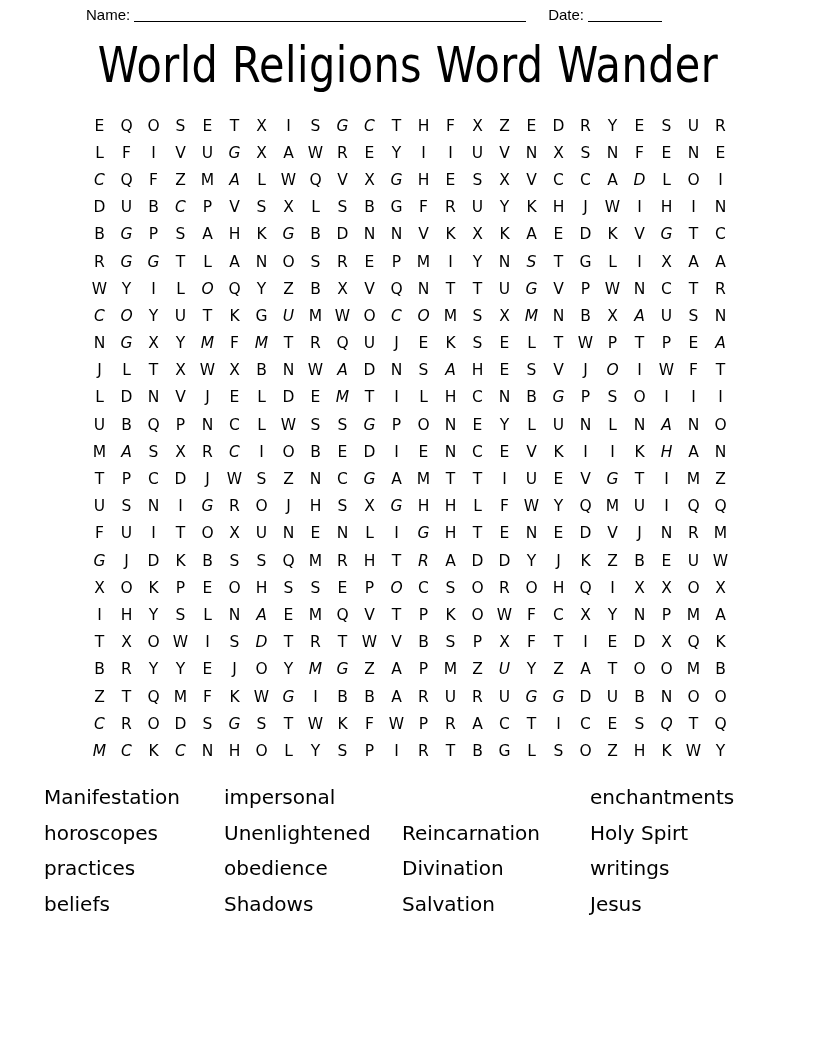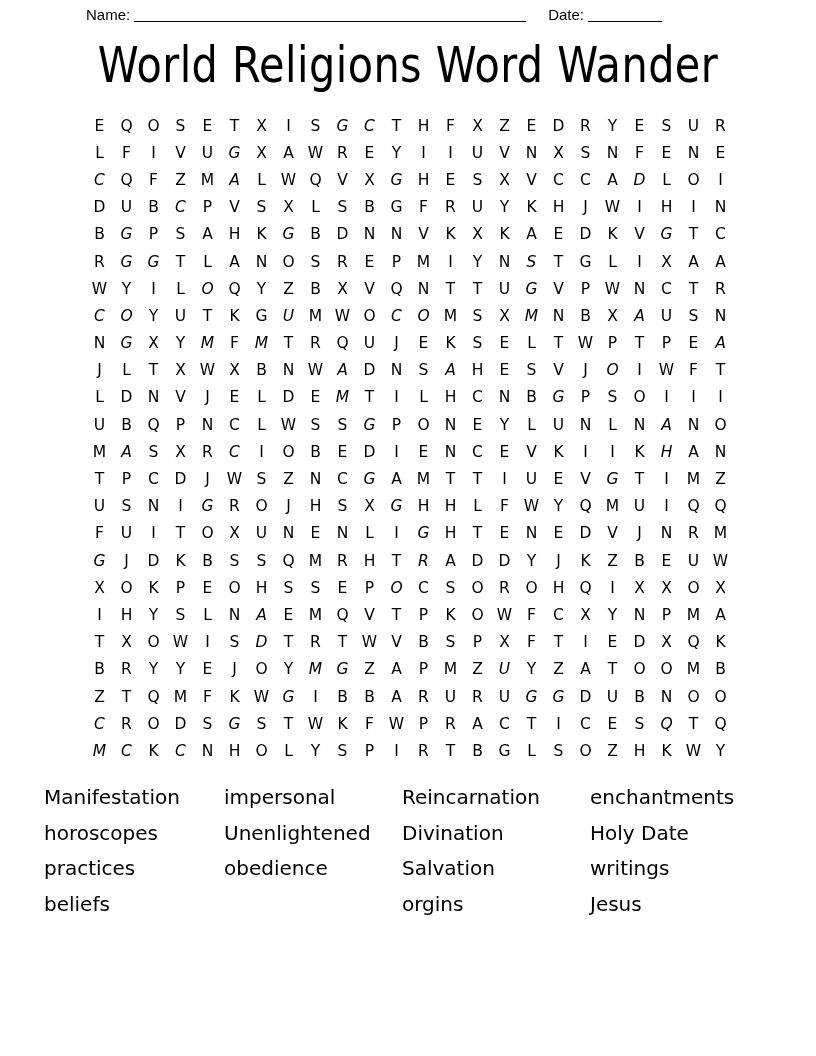--- a/index.html
+++ b/index.html
@@ -754,26 +754,26 @@
     <div class="wl-col wl-col-0">
       <div class="word">Manifestation</div>
       <div class="word">horoscopes</div>
       <div class="word">practices</div>
       <div class="word">beliefs</div>
     </div>
     <div class="wl-col wl-col-1">
       <div class="word">impersonal</div>
       <div class="word">Unenlightened</div>
       <div class="word">obedience</div>
+      <div class="word">Shadows</div>
     </div>
     <div class="wl-col wl-col-2">
       <div class="word">Reincarnation</div>
       <div class="word">Divination</div>
       <div class="word">Salvation</div>
-      <div class="word">orgins</div>
     </div>
     <div class="wl-col wl-col-3">
       <div class="word">enchantments</div>
-      <div class="word">Holy Date</div>
+      <div class="word">Holy Spirt</div>
       <div class="word">writings</div>
       <div class="word">Jesus</div>
     </div>
   </div>
 
 </body></html>

